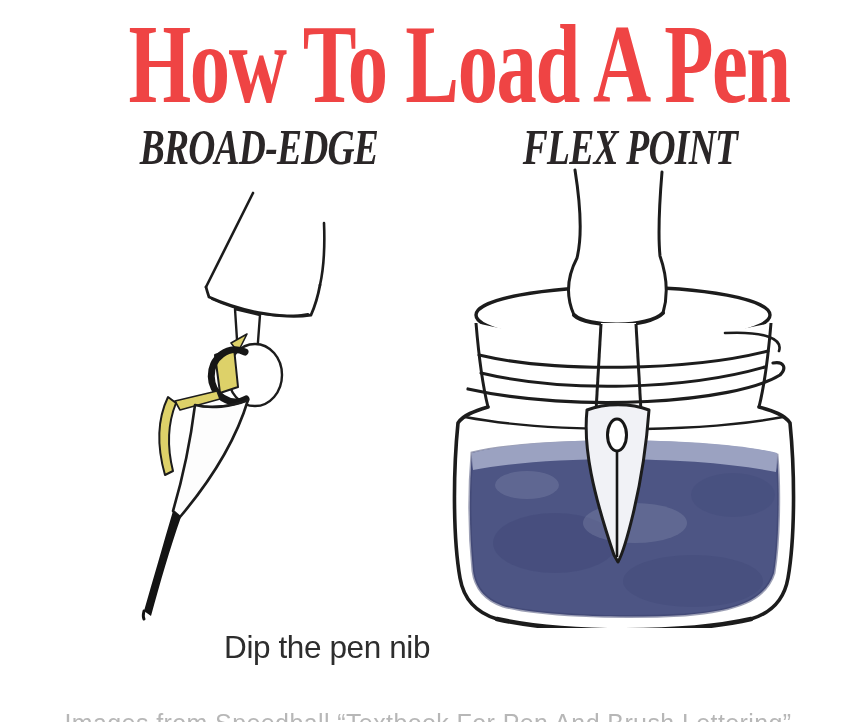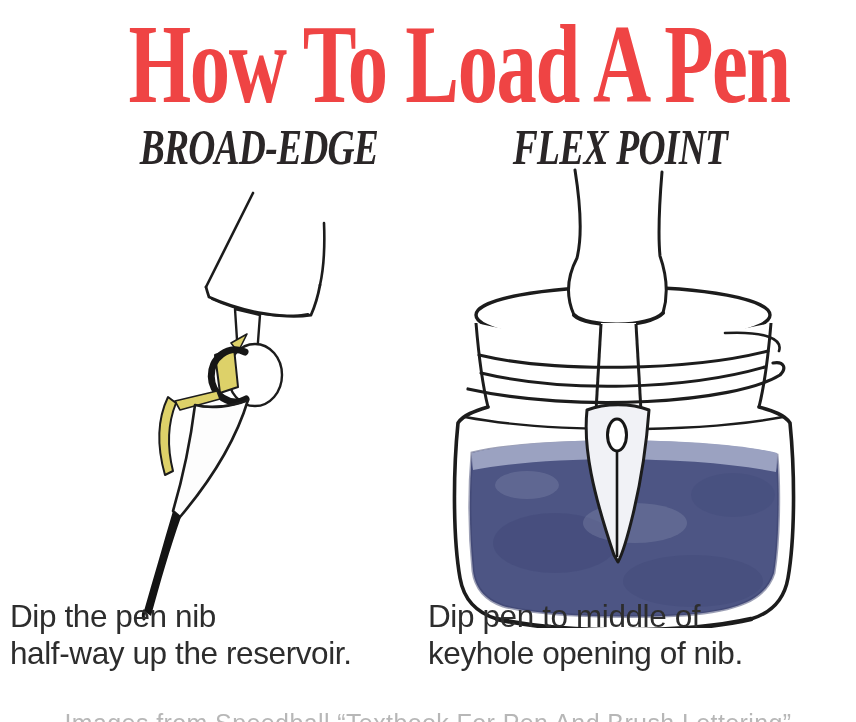--- a/index.html
+++ b/index.html
@@ -14,26 +14,26 @@
     font-size:112px; color:#ef4444; line-height:1.0;
   }
   .condense { display:inline-block; transform:scaleX(0.72); transform-origin:center; letter-spacing:-2px; }
   .sec-head {
     position:absolute; top:122px; width:300px; text-align:center; white-space:nowrap;
     font-family:"Liberation Serif", serif; font-weight:700;
     font-size:50px; color:#2a2627; line-height:1.0;font-style:italic;
   }
   .sec-head .condense { transform:scaleX(0.75); letter-spacing:-1px; }
   .sec-head.left  { left:100px; }
-  .sec-head.right { left:470px; }
+  .sec-head.right { left:480px; }
   .illus { position:absolute; }
   .illus.left  { left:95px;  top:185px; }
   .illus.right { left:435px; top:163px; }
   .caption {
-    position:absolute; top:598px; width:420px; text-align:left;
+    position:absolute; top:629px; width:420px; text-align:right;
     font-size:31.5px; line-height:37px; color:#2d2d2d; letter-spacing:-0.4px;
   }
   .caption.left  { left:10px; }
   .caption.right { left:428px; }
   .credit {
     position:absolute; top:709px; left:0; width:100%; text-align:center;
     font-size:25px; color:#b7b7b7; letter-spacing:0.4px; white-space:nowrap;
   }
 </style>
 </head>
@@ -125,22 +125,17 @@
     </g>
     <g>
       <path d="M152,247 C148,285 158,330 179,392 L183,399 C188,390 208,330 214,247 C196,240 170,240 152,247 Z" fill="#f1f2f6" stroke="#1c1c1c" stroke-width="3" stroke-linejoin="round"></path>
       <ellipse cx="182" cy="272" rx="9.5" ry="16" fill="#ffffff" stroke="#161616" stroke-width="3"></ellipse>
       <path d="M182,288 L182,394" fill="none" stroke="#161616" stroke-width="2.6"></path>
     </g>
   </svg>
 
   <div class="caption left">
     <div>Dip the pen nib</div>
-    <div>half-way up the reservoir.</div>
-  </div>
-  <div class="caption right">
-    <div>Dip pen to middle of</div>
-    <div>keyhole opening of nib.</div>
   </div>
 
   <div class="credit">Images from Speedball “Textbook For Pen And Brush Lettering”</div>
 
 </div>
 
 </body></html>

